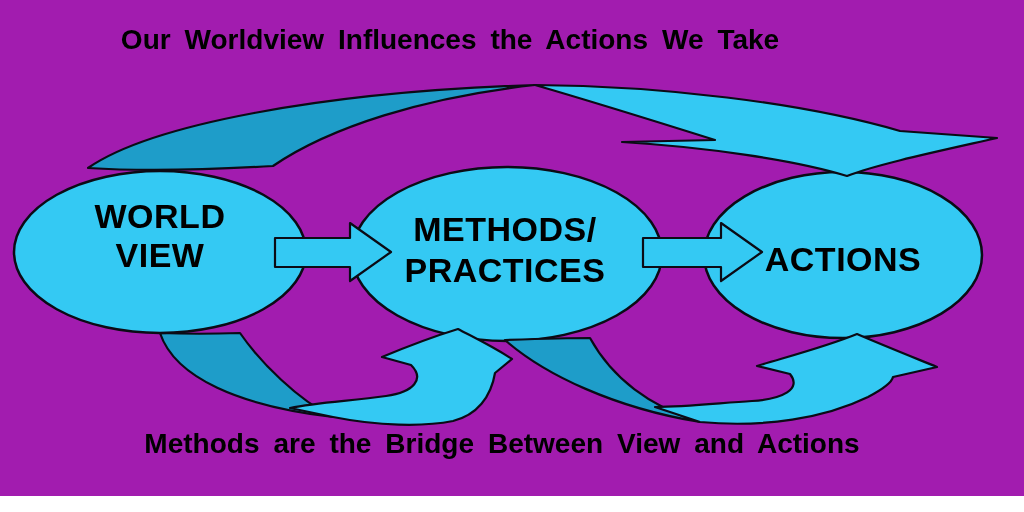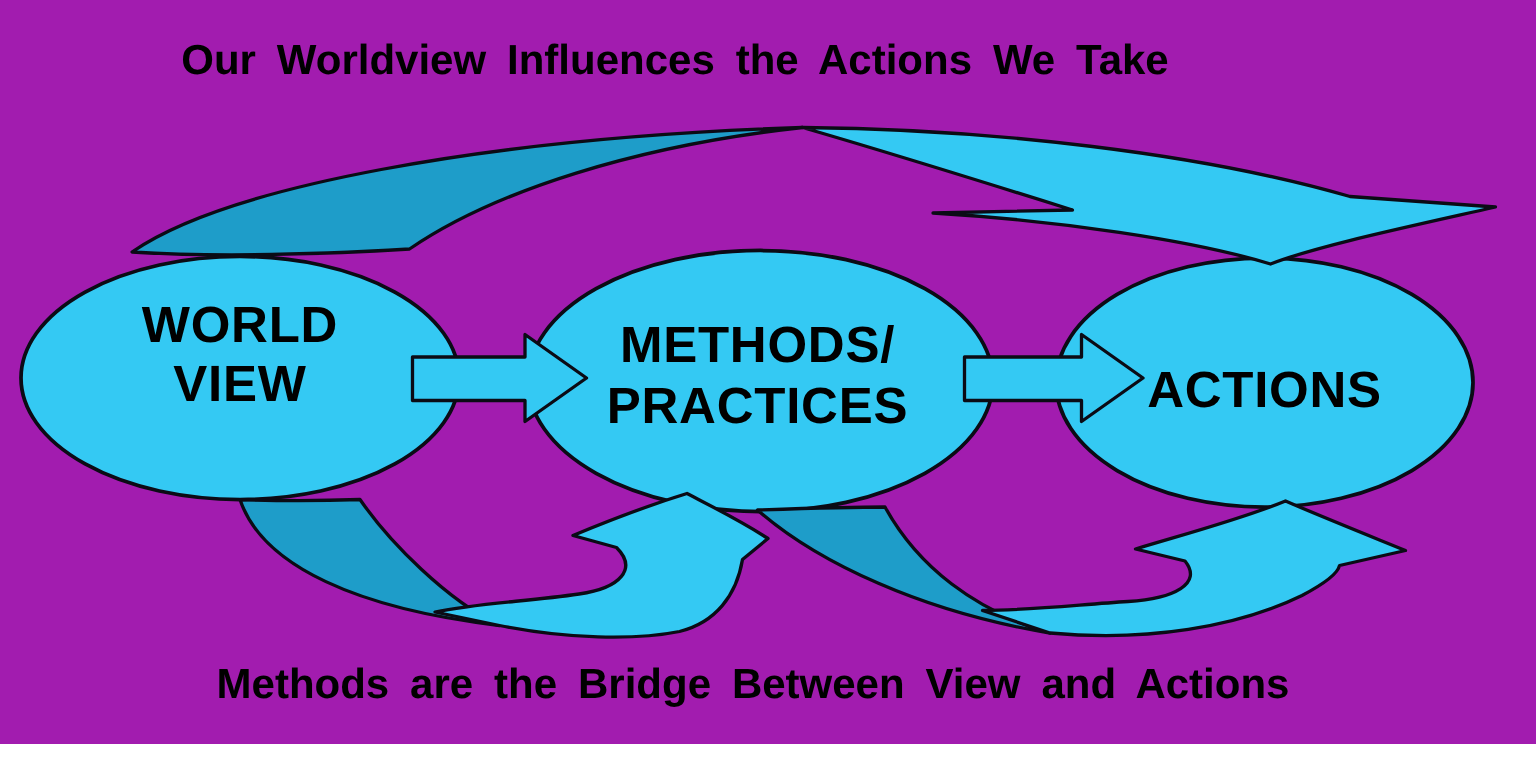--- a/index.html
+++ b/index.html
@@ -25,21 +25,21 @@
     position: absolute;
     transform: translateX(-50%);
     white-space: nowrap;
     font-weight: 700;
     font-size: 28px;
     letter-spacing: 0px;
     word-spacing: 0.22em;
     color: #000000;
   }
   #title { left: 450px; top: 24px; }
-  #caption { left: 502px; top: 440px; }
+  #caption { left: 502px; top: 428px; }
 
   .outlined {
     stroke: #0b0b15;
     stroke-width: 2.2;
     stroke-linejoin: round;
   }
   .ellipse-outlined {
     stroke: #0b0b15;
     stroke-width: 2.5;
   }

